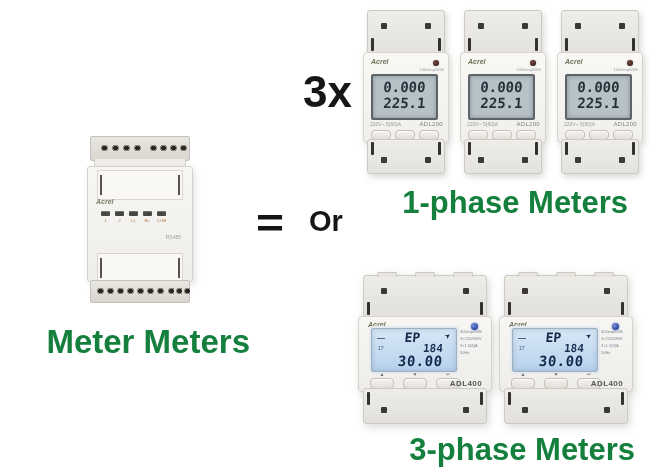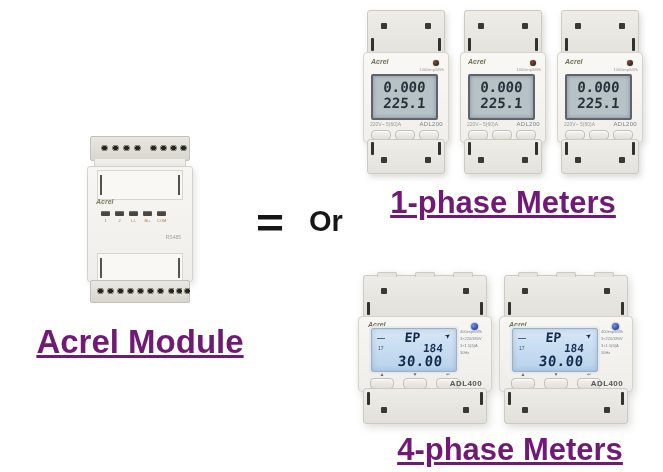--- a/index.html
+++ b/index.html
@@ -6,21 +6,21 @@
   .canvas{position:relative;width:663px;height:472px;background:#fff;overflow:hidden;
           font-family:"Liberation Sans",sans-serif;}
 
   
   .big{position:absolute;font-weight:bold;color:#161616;line-height:1;white-space:nowrap;}
   #qty-1x{left:24px;top:203px;font-size:46px;}
   #qty-3x{left:303px;top:70px;font-size:44px;}
   #qty-2x{left:299px;top:333px;font-size:38px;}
   #eq{left:256px;top:199px;font-size:48px;font-weight:800;transform:scaleY(.85);}
   #or{left:309px;top:207px;font-size:29px;}
-  .caption{position:absolute;font-weight:bold;color:#701a75;text-align:center;line-height:1;white-space:nowrap;text-decoration:underline;}
+  .caption{position:absolute;font-weight:bold;color:#15803d;text-align:right;line-height:1;white-space:nowrap;}
   #cap-module{left:30px;top:325px;width:220px;font-size:33px;}
   #cap-1p{left:378px;top:187px;width:250px;font-size:31px;}
   #cap-3p{left:385px;top:434px;width:250px;font-size:31px;}
 
   
   .sq{position:absolute;width:6px;height:6px;background:#3b3934;border-radius:1px;}
   .slot{position:absolute;width:3px;height:13px;background:#34322d;border-radius:1px;}
   .ob{width:18px;height:8px;background:linear-gradient(#f4f2ee,#e2dfda);border:1px solid #c2bfb8;
       border-radius:4px;box-shadow:inset 0 1px 1px #fff;}
   .seg{font-family:"DejaVu Sans Mono",monospace;font-weight:bold;}
@@ -117,20 +117,21 @@
   .m3-btn .ob{width:22px;height:9px;margin:1px auto 0;}
   .m3-model{position:absolute;right:0;bottom:2px;font-size:8px;font-weight:bold;color:#55575a;letter-spacing:.4px;}
 </style>
 </head>
 <body>
 
 <div class="canvas">
 
   <div class="big" id="eq">=</div>
   <div class="big" id="or">Or</div>
+  <div class="big" id="qty-3x">3x</div>
 
   <div class="module">
     <div class="mod-strip top">
       <div class="screws" id="ts-left"></div>
       <div class="screws" id="ts-right"></div>
     </div>
     <div class="mod-ledge"></div>
     <div class="mod-body">
       <div class="mod-panel top"></div>
       <div class="mod-brand">Acrel</div>
@@ -362,16 +363,16 @@
     </div>
     <div class="m3-cap bottom">
       <div class="slot sl"></div>
       <div class="slot sr"></div>
       <div class="sq s1"></div>
       <div class="sq s2"></div>
     </div>
   </div>
 </div>
 
-  <div class="caption" id="cap-module">Acrel Module</div>
+  <div class="caption" id="cap-module">Meter Meters</div>
   <div class="caption" id="cap-1p">1-phase Meters</div>
-  <div class="caption" id="cap-3p">4-phase Meters</div>
+  <div class="caption" id="cap-3p">3-phase Meters</div>
 </div>
 
 </body></html>

